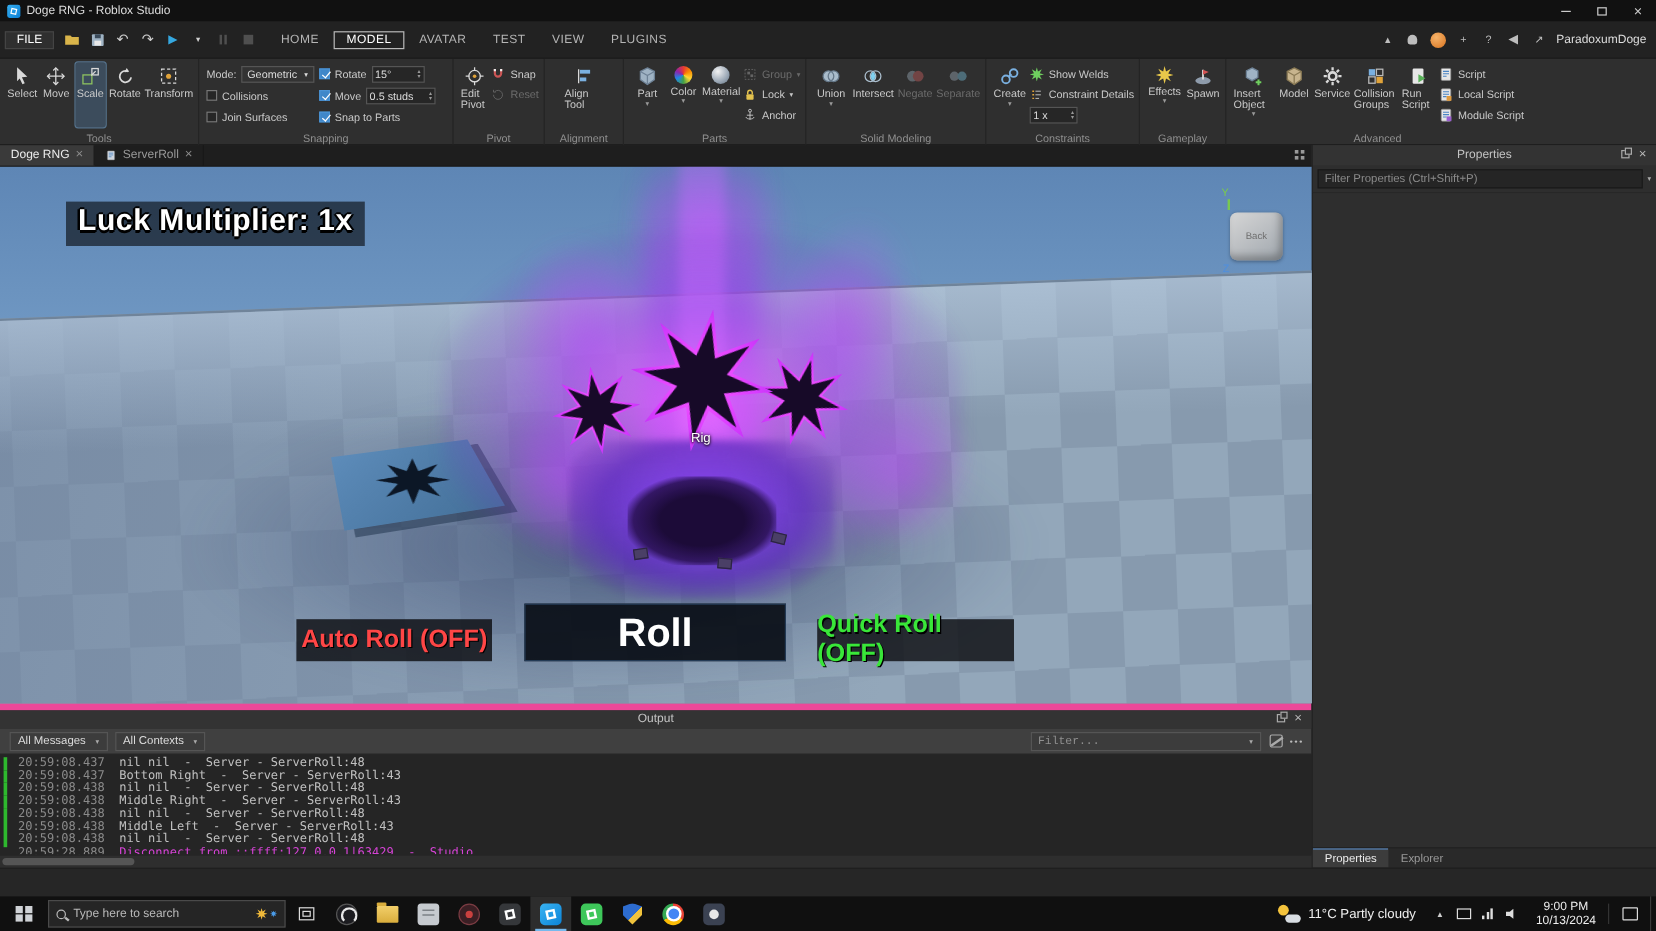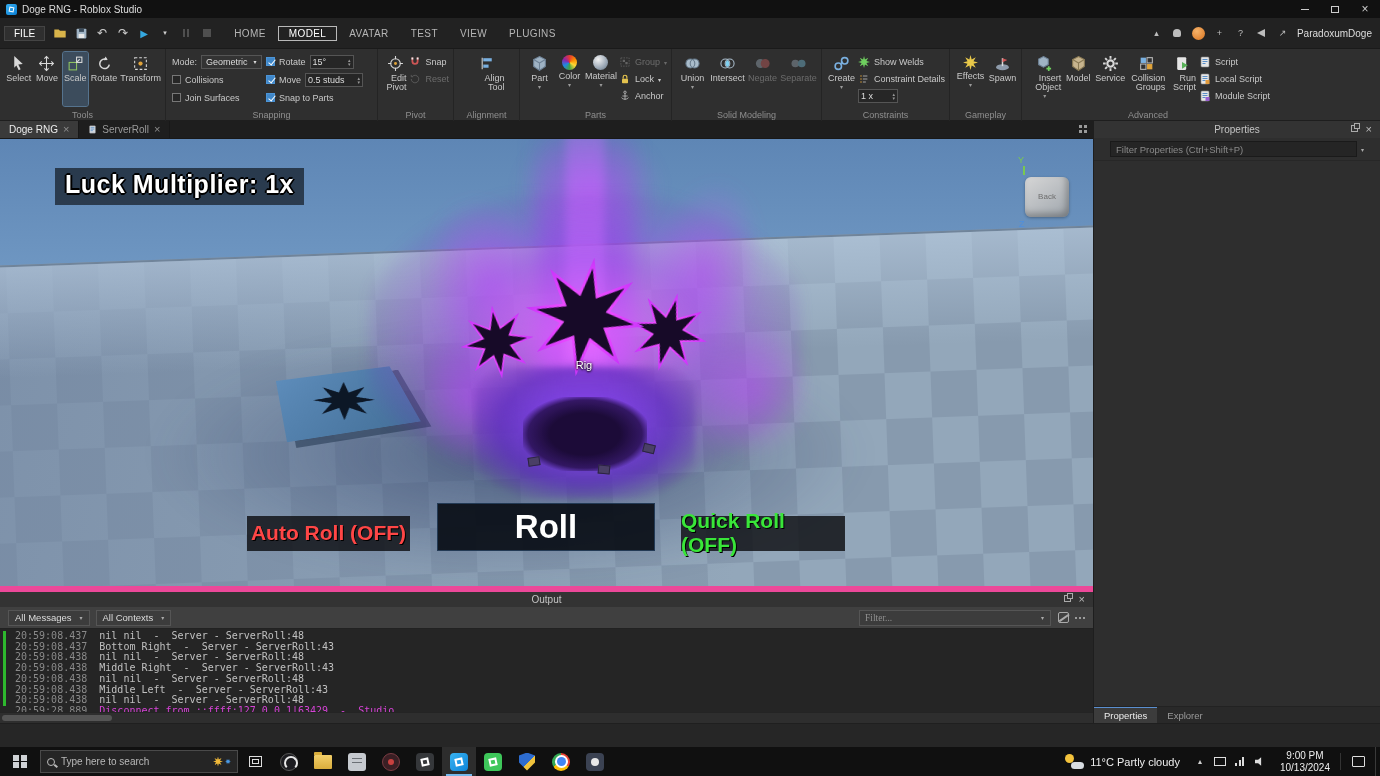--- a/index.html
+++ b/index.html
@@ -34,21 +34,21 @@
   .avatar{width:13px;height:13px;border-radius:50%;background:radial-gradient(circle at 38% 32%,#f6b36a,#d8731f)}
   .bell{width:8px;height:8px;background:#bdbdbd;border-radius:50% 50% 2px 2px}
   .horn{width:0;height:0;border-top:4px solid transparent;border-bottom:4px solid transparent;border-right:8px solid #bdbdbd}
   .username{color:#ddd}
 
   
   .ribbon{height:72px;background:#2f2f2f;display:flex;flex:0 0 auto;border-bottom:1px solid #1e1e1e}
   .rgroup{position:relative;height:72px;padding:3px 4px 14px 6px;border-right:1px solid #242424;display:flex;gap:3px;align-items:flex-start}
   .rg-label{position:absolute;left:0;right:0;bottom:1px;text-align:center;font-size:9px;color:#8f8f8f}
   .bigbtn{width:30px;min-height:54px;display:flex;flex-direction:column;align-items:center;padding-top:3px;gap:2px;border-radius:2px}
-  .bigbtn .lbl{font-size:9px;color:#c9c9c9;text-align:right;line-height:9px}
+  .bigbtn .lbl{font-size:9px;color:#c9c9c9;text-align:left;line-height:9px}
   .bigbtn .dd{font-size:6px;color:#9a9a9a;line-height:5px}
   .bigbtn.active{background:#3c4c5c;outline:1px solid #55738e}
   .bigbtn.disabled,.minibtn.disabled{opacity:.38}
   .bicon{width:17px;height:17px;flex:0 0 auto}
   .icn-color{width:15px;height:15px;border-radius:50%;background:conic-gradient(#e53935,#fb8c00,#fdd835,#43a047,#1e88e5,#8e24aa,#e53935)}
   .icn-material{width:15px;height:15px;border-radius:50%;background:radial-gradient(circle at 35% 30%,#f2f2f2,#9aa7b5 60%,#5f6e7d)}
   .minicol{display:flex;flex-direction:column;justify-content:flex-start;gap:1px;padding-top:2px}
   .minibtn{display:flex;align-items:center;gap:4px;font-size:9px;height:16px;color:#c9c9c9;white-space:nowrap}
   .miniicon{width:12px;height:12px;flex:0 0 auto}
   .snapcols{display:flex;gap:8px;padding-top:2px}
@@ -120,39 +120,39 @@
   .output{height:137px;display:flex;flex-direction:column;background:#252525;border-top:6px solid #ec4899}
   .out-header{height:15px;background:#333;position:relative;display:flex;align-items:center;flex:0 0 auto}
   .out-title{position:absolute;left:0;right:0;text-align:center;font-size:10px;color:#c4c4c4}
   .hicons{margin-left:auto;display:flex;gap:8px;padding-right:8px;z-index:1}
   .ico-float{width:7px;height:7px;border:1px solid #aaa;position:relative}
   .ico-float::after{content:"";position:absolute;right:-3px;top:-3px;width:4px;height:4px;border:1px solid #aaa;background:#333}
   .ico-x{color:#bbb;font-size:11px;line-height:9px}
   .out-toolbar{height:22px;background:#404040;display:flex;align-items:center;gap:6px;padding:0 8px;flex:0 0 auto;border-bottom:1px solid #222}
   .ddbox{height:16px;border:1px solid #555;background:#3c3c3c;display:flex;align-items:center;gap:8px;padding:0 6px;font-size:9.5px;color:#ddd}
   .ddbox .dd{font-size:6px;color:#aaa}
-  .out-filter{margin-left:auto;width:192px;height:16px;background:#3c3c3c;border:1px solid #555;color:#ddd;font-size:9.5px;padding:0 5px;font-family:Liberation Serif, serif}
+  .out-filter{margin-left:auto;width:192px;height:16px;background:#3c3c3c;border:1px solid #555;color:#ddd;font-size:9.5px;padding:0 5px;font-family:Liberation Mono, monospace}
   .out-filter::placeholder{color:#909090}
   .filter-dd{font-size:6px;color:#aaa;margin-left:-16px;margin-right:8px}
   .ico-clear{width:11px;height:11px;border:1px solid #aaa;position:relative;border-radius:2px}
   .ico-clear::after{content:"";position:absolute;left:-1px;top:4px;width:12px;height:1.5px;background:#aaa;transform:rotate(-35deg)}
   .dots{display:flex;gap:2px}.dots i{width:2px;height:2px;background:#bbb;display:block;border-radius:50%}
   .out-log{flex:1 1 auto;overflow:hidden;padding-top:2px;font-family:"DejaVu Sans Mono","Liberation Mono",monospace;font-size:10px;line-height:10.7px;color:#c0c0c0}
   .lrow{position:relative;padding-left:15px;white-space:pre}
   .lrow.srv::before{content:"";position:absolute;left:3px;top:0;bottom:0;width:3px;background:#2eb82e}
   .lrow .t{color:#8a8a8a}
   .lrow.disc .m,.lrow.disc{color:#d643d6}
   .out-scroll{height:11px;background:#2e2e2e;border-top:1px solid #242424;position:relative;flex:0 0 auto}
   .out-thumb{position:absolute;left:2px;top:2px;width:110px;height:6px;background:#555;border-radius:3px}
 
   
   .rightcol{width:287px;background:#2e2e2e;border-left:1px solid #1e1e1e;display:flex;flex-direction:column}
   .props-header{height:17px;background:#333;position:relative;display:flex;align-items:center;flex:0 0 auto}
   .props-title{position:absolute;left:0;right:0;text-align:center;font-size:10px;color:#c4c4c4}
-  .props-filterrow{padding:3px 16px;flex:0 0 auto;display:flex;align-items:center;background:#2e2e2e;border-bottom:1px solid #272727}
+  .props-filterrow{padding:3px 4px;flex:0 0 auto;display:flex;align-items:center;background:#2e2e2e;border-bottom:1px solid #272727}
   .props-filter{flex:1;height:16px;background:#252525;border:1px solid #1a1a1a;color:#ddd;font-size:9.5px;padding:0 5px;font-family:"Liberation Sans",sans-serif}
   .props-filter::placeholder{color:#8a8a8a}
   .props-body{flex:1 1 auto;background:#2e2e2e}
   .props-tabs{height:17px;background:#292929;border-top:1px solid #222;display:flex;align-items:stretch;font-size:9.5px;flex:0 0 auto}
   .ptab{display:flex;align-items:center;padding:0 10px;color:#9a9a9a}
   .ptab.active{background:#3c3c3c;color:#ededed;box-shadow:inset 0 1px 0 #5a8fd0}
 
   .bottomstrip{height:24px;background:#262626;border-top:1px solid #1f1f1f;flex:0 0 auto}
 
   

